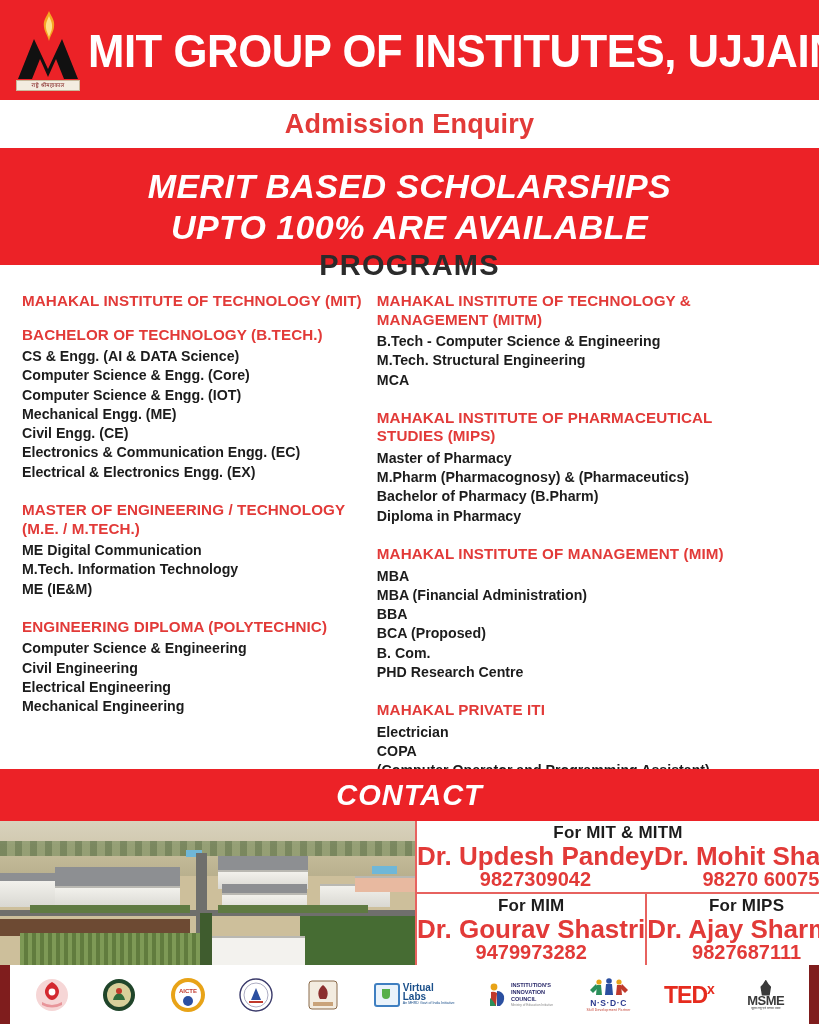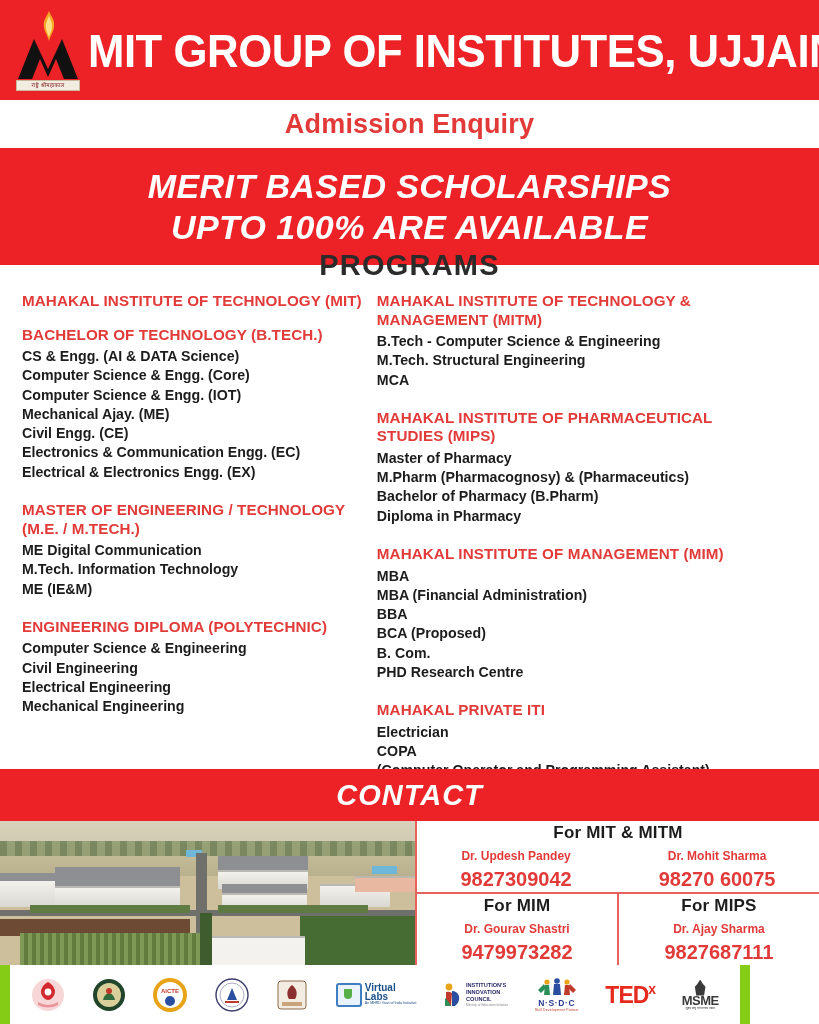--- a/index.html
+++ b/index.html
@@ -282,21 +282,21 @@
   }
   .for-label {
     color: #1c1c1c;
     font-size: 17px;
     font-weight: bold;
     letter-spacing: .2px;
     margin-bottom: 2px;
   }
   .person-name {
     color: #E23A38;
-    font-size: 12px;
+    font-size: 26px;
     font-weight: bold;
     line-height: 23px;
     white-space: nowrap;
   }
   .person-phone {
     color: #E23A38;
     font-size: 20px;
     font-weight: bold;
     line-height: 22px;
     white-space: nowrap;
@@ -309,22 +309,22 @@
   .pair-cell {
     display: flex;
     flex-direction: column;
     align-items: center;
   }
 
   
   .logo-strip {
     position: absolute;
     left: 0; top: 965px;
-    width: 750px; height: 59px;
-    background: #84cc16;
+    width: 819px; height: 59px;
+    background: #7f1d1d;
     box-sizing: border-box;
     padding: 0 10px;
   }
   .logo-inner {
     width: 100%; height: 100%;
     background: #ffffff;
     display: flex;
     align-items: center;
     justify-content: space-around;
     box-sizing: border-box;
@@ -445,21 +445,21 @@
 
     <div class="col col-left">
 
       <div class="prog-group">
         <div class="group-title">MAHAKAL INSTITUTE OF TECHNOLOGY (MIT)</div>
         <div class="group-subtitle">BACHELOR OF TECHNOLOGY (B.TECH.)</div>
         <ul class="prog-list">
           <li class="prog-item">CS &amp; Engg. (AI &amp; DATA Science)</li>
           <li class="prog-item">Computer Science &amp; Engg. (Core)</li>
           <li class="prog-item">Computer Science &amp; Engg. (IOT)</li>
-          <li class="prog-item">Mechanical Ajay. (ME)</li>
+          <li class="prog-item">Mechanical Engg. (ME)</li>
           <li class="prog-item">Civil Engg. (CE)</li>
           <li class="prog-item">Electronics &amp; Communication Engg. (EC)</li>
           <li class="prog-item">Electrical &amp; Electronics Engg. (EX)</li>
         </ul>
       </div>
 
       <div class="prog-group">
         <div class="group-title">MASTER OF ENGINEERING / TECHNOLOGY (M.E. / M.TECH.)</div>
         <ul class="prog-list">
           <li class="prog-item">ME Digital Communication</li>

